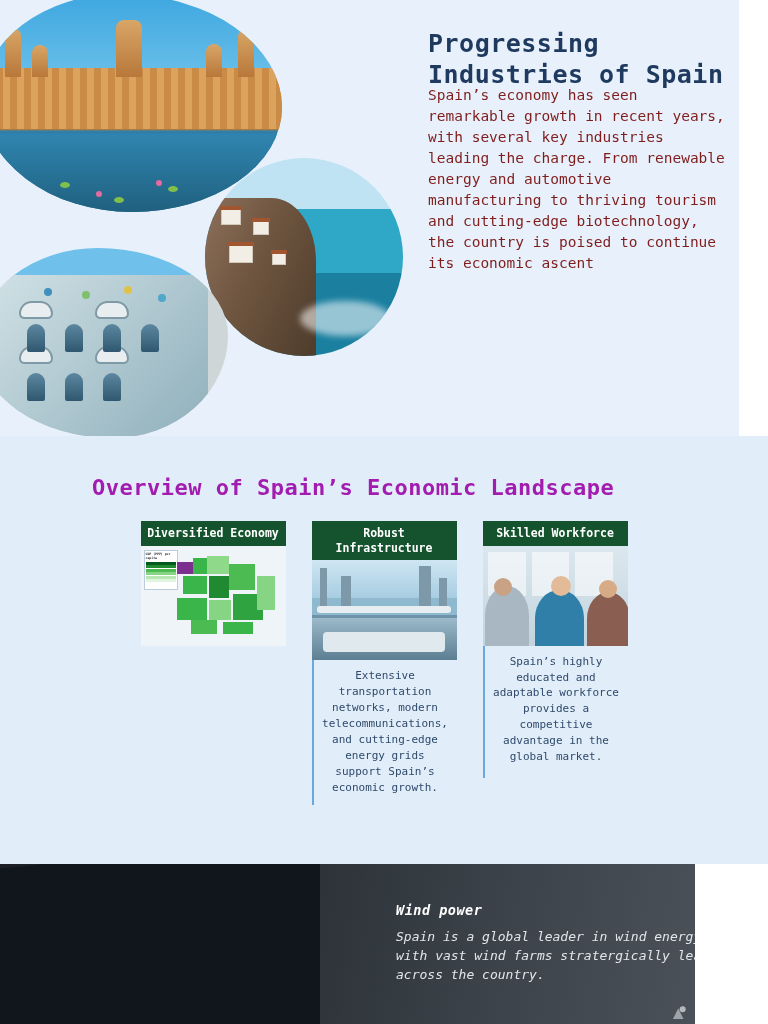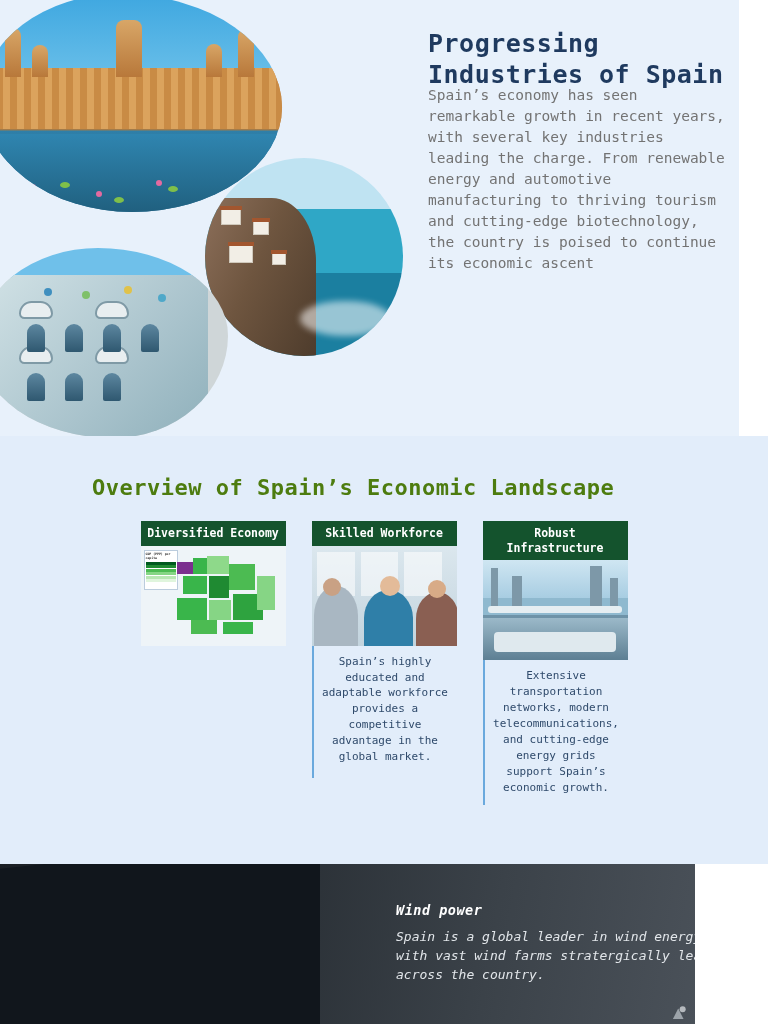--- a/index.html
+++ b/index.html
@@ -103,30 +103,30 @@
 
   .hero-text {
     position: absolute; left: 428px; top: 28px; width: 300px;
   }
   .hero-title {
     font-size: 25px; font-weight: 700; line-height: 1.25;
     color: #1f3a5f; letter-spacing: .5px;
   }
   .hero-body {
     margin-top: -6px;
-    font-size: 14.5px; line-height: 1.45; color: #737373;
+    font-size: 14.5px; line-height: 1.45; color: #7f1d1d;
   }
 
   
   .overview {
     position: relative; width: 768px; height: 428px;
     background: #e2edfa; padding: 34px 40px 0 40px;
   }
   .ov-title {
-    font-size: 22px; font-weight: 700; color: #4d7c0f;
+    font-size: 22px; font-weight: 700; color: #a21caf;
     line-height: 1.6; letter-spacing: .5px; margin-left: 52px;
   }
   .cards {
     margin-top: 16px; display: flex; gap: 26px; justify-content: center;
   }
   .card { width: 145px; }
   .card-head {
     background: #14532d; color: #ffffff;
     font-size: 11.5px; font-weight: 700; text-align: center;
     padding: 5px 4px; line-height: 1.25;
@@ -285,54 +285,54 @@
               <i style="left:62px;top:40px;width:30px;height:26px;background:#2ea33f"></i>
               <i style="left:20px;top:66px;width:26px;height:14px;background:#4cbb52"></i>
               <i style="left:52px;top:68px;width:30px;height:12px;background:#39b54a"></i>
               <i style="left:86px;top:22px;width:18px;height:34px;background:#86d585"></i>
             </div>
           </div>
         </div>
       </div>
 
       <div class="card">
+        <div class="card-head">Robust Infrastructure</div>
+        <div class="card-img">
+          <div class="infra-art">
+            <div class="infra-sky"></div>
+            <div class="infra-tower" style="left:6%;top:8%;width:7px;height:38%"></div>
+            <div class="infra-tower" style="left:20%;top:16%;width:10px;height:30%"></div>
+            <div class="infra-tower" style="left:74%;top:6%;width:12px;height:40%"></div>
+            <div class="infra-tower" style="left:88%;top:18%;width:8px;height:28%"></div>
+            <div class="infra-bridge"></div>
+            <div class="infra-rail"></div>
+            <div class="infra-train"></div>
+          </div>
+        </div>
+        <div class="card-body">Extensive transportation networks, modern telecommunications, and cutting-edge energy grids support Spain’s economic growth.</div>
+      </div>
+
+      <div class="card">
         <div class="card-head">Skilled Workforce</div>
         <div class="card-img">
           <div class="work-art">
             <div class="work-win" style="left:4%;top:6%;width:26%;height:44%"></div>
             <div class="work-win" style="left:34%;top:6%;width:26%;height:44%"></div>
             <div class="work-win" style="left:64%;top:6%;width:26%;height:44%"></div>
             <div class="work-person" style="left:2%;top:40%;width:30%;height:60%;background:#a9b7c2"></div>
             <div class="work-head" style="left:8%;top:32%;width:18px;height:18px;background:#c9a184"></div>
             <div class="work-person" style="left:36%;top:44%;width:34%;height:56%;background:#2f7fa8"></div>
             <div class="work-head" style="left:47%;top:30%;width:20px;height:20px;background:#e3bb99"></div>
             <div class="work-person" style="left:72%;top:46%;width:30%;height:54%;background:#8a5f52"></div>
             <div class="work-head" style="left:80%;top:34%;width:18px;height:18px;background:#d8ab87"></div>
           </div>
         </div>
         <div class="card-body">Spain’s highly educated and adaptable workforce provides a competitive advantage in the global market.</div>
       </div>
 
-      <div class="card">
-        <div class="card-head">Robust Infrastructure</div>
-        <div class="card-img">
-          <div class="infra-art">
-            <div class="infra-sky"></div>
-            <div class="infra-tower" style="left:6%;top:8%;width:7px;height:38%"></div>
-            <div class="infra-tower" style="left:20%;top:16%;width:10px;height:30%"></div>
-            <div class="infra-tower" style="left:74%;top:6%;width:12px;height:40%"></div>
-            <div class="infra-tower" style="left:88%;top:18%;width:8px;height:28%"></div>
-            <div class="infra-bridge"></div>
-            <div class="infra-rail"></div>
-            <div class="infra-train"></div>
-          </div>
-        </div>
-        <div class="card-body">Extensive transportation networks, modern telecommunications, and cutting-edge energy grids support Spain’s economic growth.</div>
-      </div>
-
     </div>
   </section>
 
   <section class="wind">
     <div class="panel-field"></div>
     <div class="wind-text">
       <div class="wind-title">Wind power</div>
       <div class="wind-body">Spain is a global leader in wind energy, with vast wind farms stratergically leader across the country.</div>
     </div>
     <svg class="corner-logo" viewBox="0 0 20 18">

